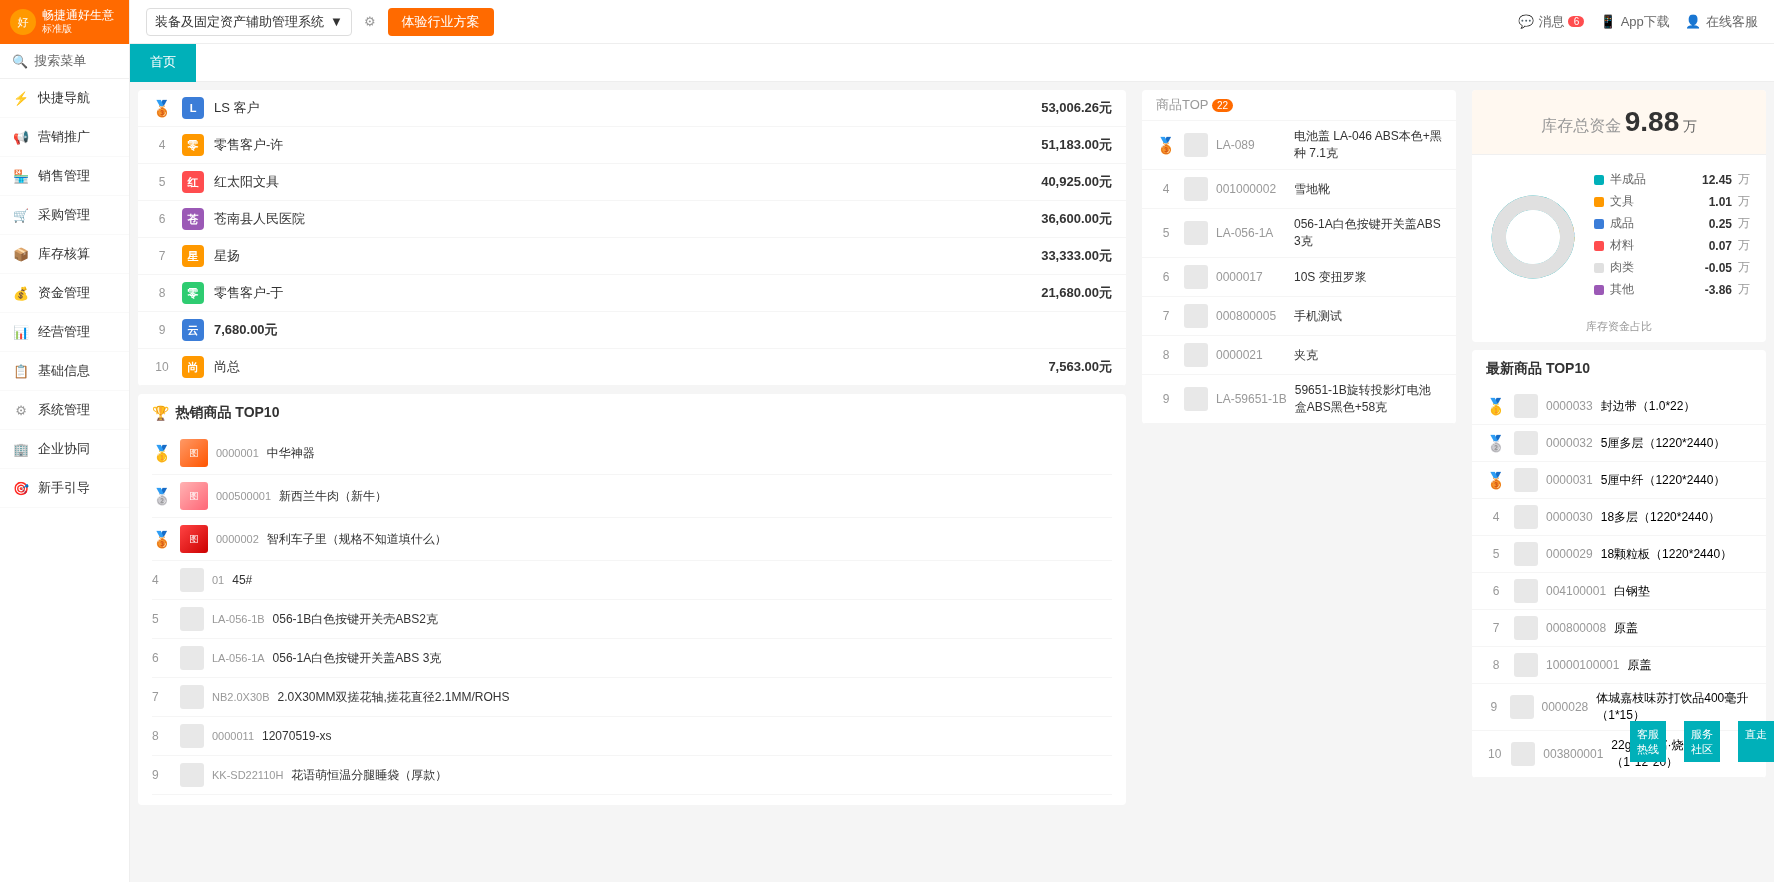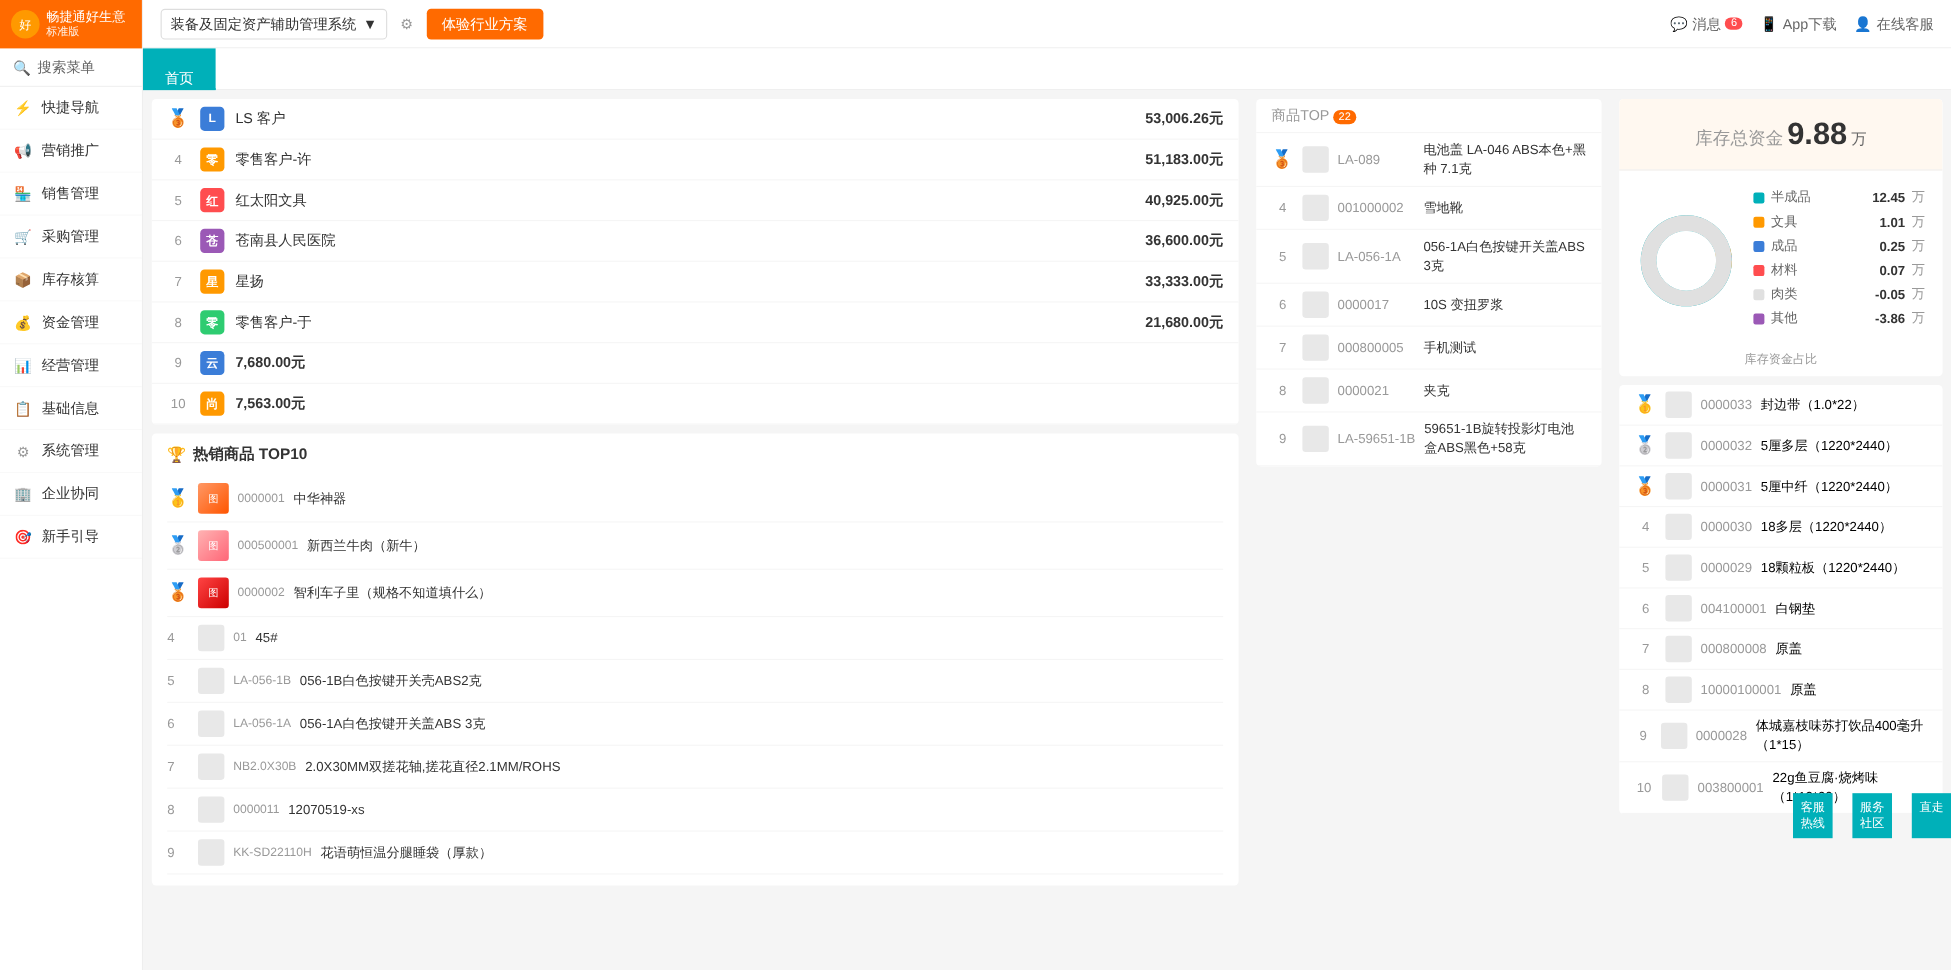--- a/index.html
+++ b/index.html
@@ -131,21 +131,20 @@
       display: flex;
       align-items: center;
       cursor: pointer;
       color: #666;
       border-bottom: 2px solid transparent;
     }
     .tab-item.active {
       color: #fff;
       background: #00b0b9;
       border-bottom: 2px solid #00b0b9;
-      align-items: flex-end;
     }
 
     
     .content-area {
       flex: 1;
       display: flex;
       overflow: hidden;
       padding: 0;
       gap: 0;
     }
@@ -480,20 +479,21 @@
           <span class="customer-amount">21,680.00元</span>
         </div>
         <div class="sales-list-item">
           <span class="rank-num medal-text">9</span>
           <div class="customer-badge" style="background:#3b7dd8;">云</div>
           <span class="customer-amount">7,680.00元</span>
         </div>
         <div class="sales-list-item">
           <span class="rank-num medal-text">10</span>
           <div class="customer-badge" style="background:#ff9900;">尚</div>
+          <span class="customer-name">尚总</span>
           <span class="customer-amount">7,563.00元</span>
         </div>
       </div>
 
       <div class="card">
         <div class="hot-products-section">
           <div class="section-title">
             <span class="trophy-icon">🏆</span>
             <span>热销商品 TOP10</span>
           </div>
@@ -669,20 +669,23 @@
               <span class="legend-name">其他</span>
               <span class="legend-value">-3.86</span>
               <span class="legend-unit">万</span>
             </div>
           </div>
         </div>
         <div class="stock-label">库存资金占比</div>
       </div>
 
       <div class="card">
+        <div class="new-products-header">
+          <span>最新商品 TOP10</span>
+        </div>
 
         <div class="new-product-item">
           <span class="new-rank medal-gold">🥇</span>
           <div class="small-img-placeholder"></div>
           <span style="color:#999;font-size:12px;">0000033</span>
           <span style="font-size:12px;">封边带（1.0*22）</span>
         </div>
         <div class="new-product-item">
           <span class="new-rank medal-silver">🥈</span>
           <div class="small-img-placeholder"></div>

